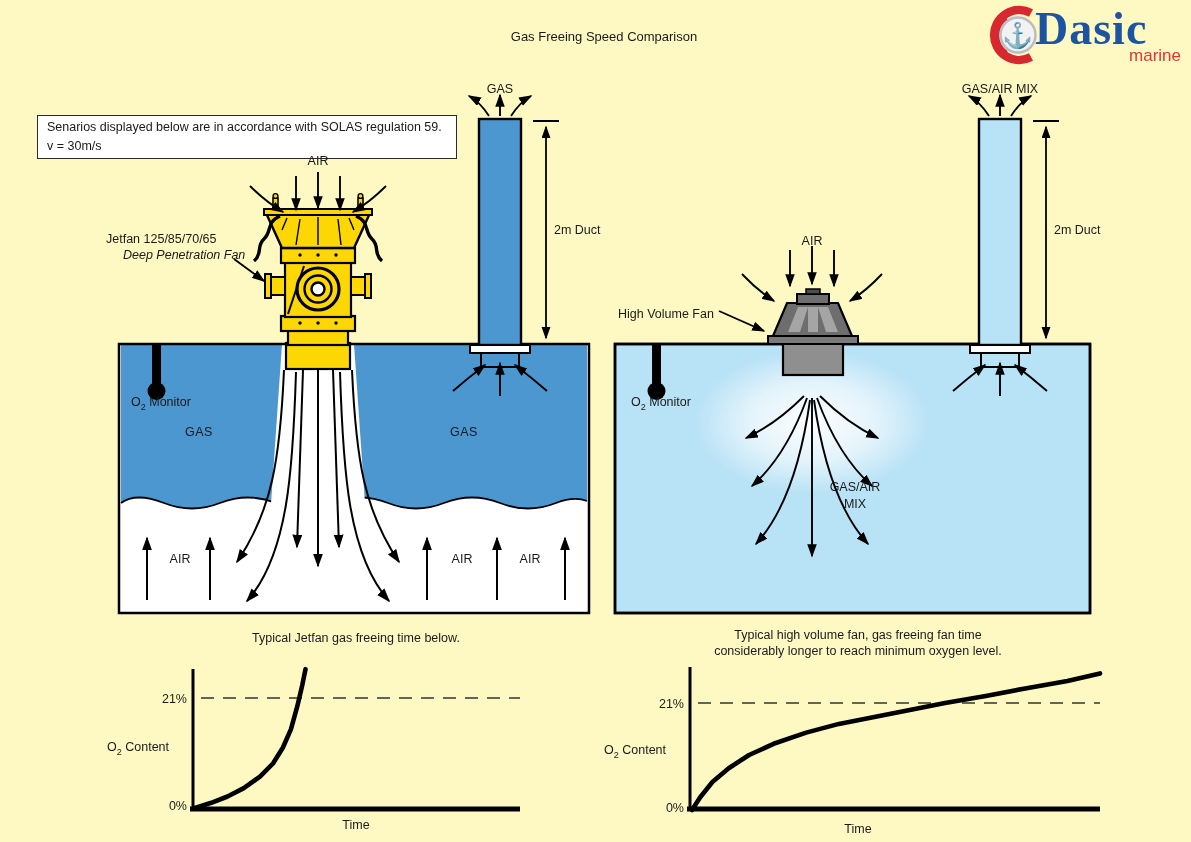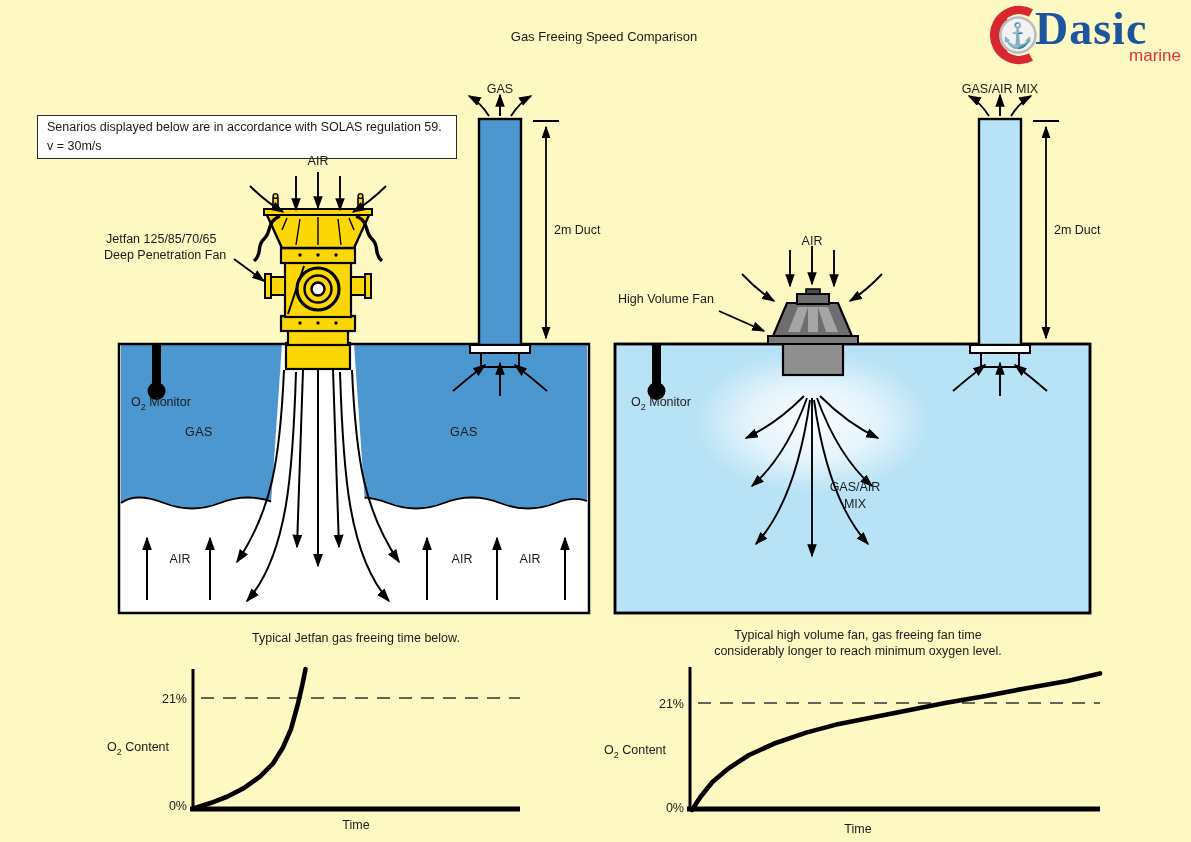--- a/index.html
+++ b/index.html
@@ -214,32 +214,32 @@
     <path d="M48,11 A25,25 0 1 0 48,55" fill="none" stroke="#d7282f" stroke-width="8.5"></path>
     <path d="M24,17 A20,20 0 0 0 24,50" fill="none" stroke="#d7282f" stroke-width="2.2"></path>
     <circle cx="35" cy="33" r="17.5" fill="#f2f2f2" stroke="#b9bcc4" stroke-width="2.5"></circle>
     <text x="35" y="42" font-size="25" text-anchor="middle" fill="#23519b">⚓</text>
   </svg>
   <div id="logo-brand">Dasic</div>
   <div id="logo-sub">marine</div>
 </div>
 
 <div class="lbl" style="left:106px;top:231px;">Jetfan 125/85/70/65</div>
-<div class="lbl" style="left:104px;top:247px;">Deep Penetration Fan</div>
+<div class="lbl" style="left:123px;top:247px;font-style:italic;">Deep Penetration Fan</div>
 <div class="lbl ctr" style="left:288px;top:153px;width:60px;">AIR</div>
 <div class="lbl ctr" style="left:460px;top:81px;width:80px;">GAS</div>
 <div class="lbl" style="left:554px;top:222px;">2m Duct</div>
 <div class="lbl" style="left:131px;top:394px;"><span>O</span><sub>2</sub><span> Monitor</span></div>
 <div class="lbl" style="left:185px;top:424px;letter-spacing:0.5px;">GAS</div>
 <div class="lbl" style="left:450px;top:424px;letter-spacing:0.5px;">GAS</div>
 <div class="lbl ctr" style="left:150px;top:551px;width:60px;">AIR</div>
 <div class="lbl ctr" style="left:432px;top:551px;width:60px;">AIR</div>
 <div class="lbl ctr" style="left:500px;top:551px;width:60px;">AIR</div>
 
-<div class="lbl" style="left:618px;top:291px;text-align:center;">High Volume Fan</div>
+<div class="lbl" style="left:618px;top:306px;text-align:center;">High Volume Fan</div>
 <div class="lbl ctr" style="left:782px;top:233px;width:60px;">AIR</div>
 <div class="lbl ctr" style="left:940px;top:81px;width:120px;">GAS/AIR MIX</div>
 <div class="lbl" style="left:1054px;top:222px;">2m Duct</div>
 <div class="lbl" style="left:631px;top:394px;"><span>O</span><sub>2</sub><span> Monitor</span></div>
 <div class="lbl ctr" style="left:795px;top:479px;width:120px;">GAS/AIR</div>
 <div class="lbl ctr" style="left:795px;top:496px;width:120px;text-align:center;">MIX</div>
 
 <div class="lbl ctr charttitle" style="left:176px;top:630px;width:360px;">Typical Jetfan gas freeing time below.</div>
 <div class="lbl" style="left:150px;top:691px;width:37px;text-align:right;">21%</div>
 <div class="lbl" style="left:160px;top:798px;width:27px;text-align:right;">0%</div>

